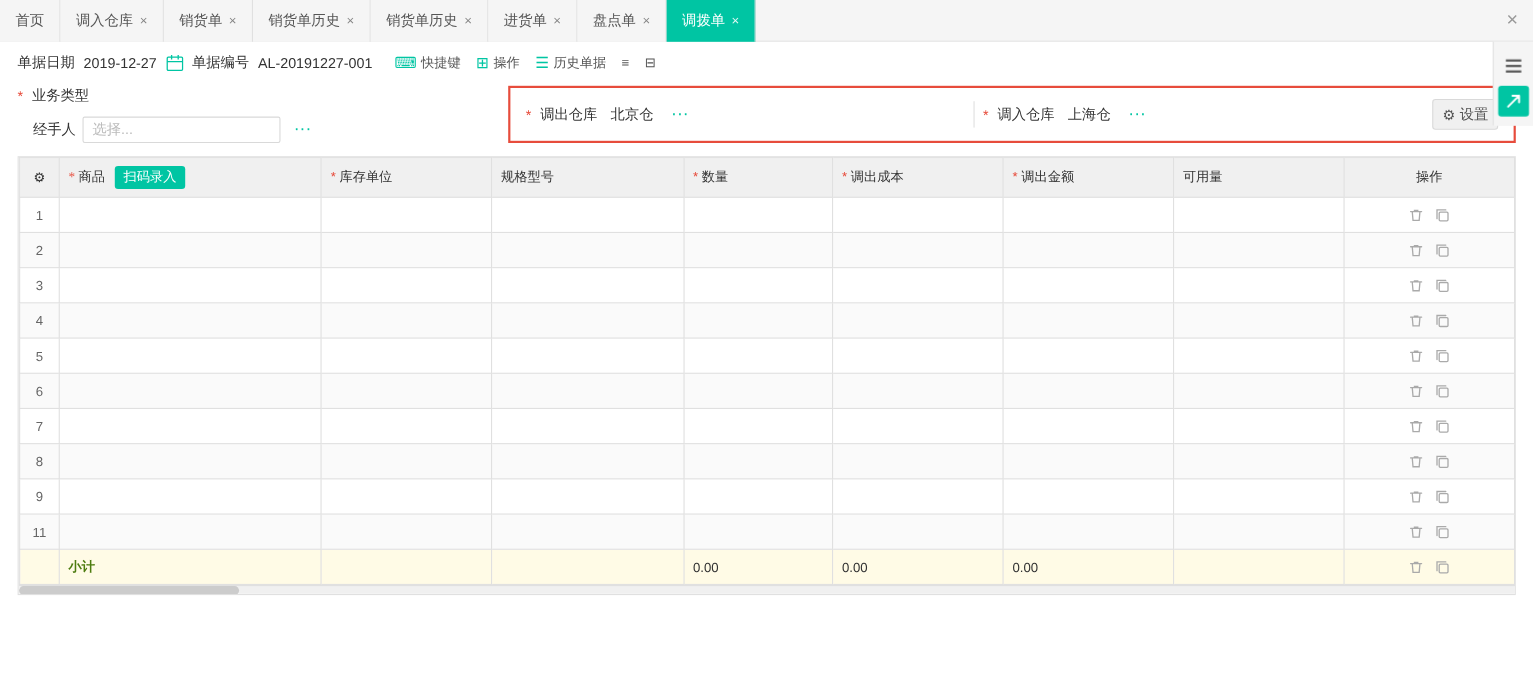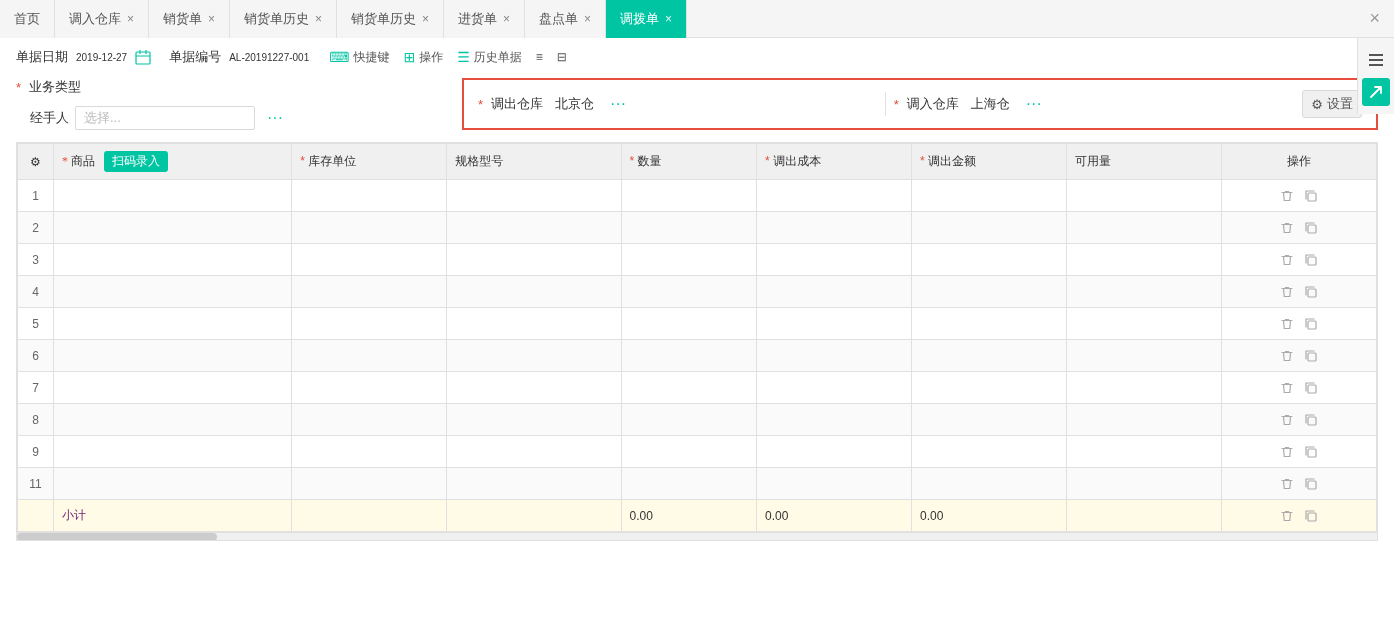--- a/index.html
+++ b/index.html
@@ -56,21 +56,21 @@
     .doc-header {
       display: flex;
       align-items: center;
       margin-bottom: 12px;
       gap: 20px;
     }
     .doc-header-left {
       display: flex; align-items: center; gap: 8px;
     }
     .doc-field-label { color: #333; font-size: 13px; }
-    .doc-field-value { color: #333; font-size: 10px; }
+    .doc-field-value { color: #333; font-size: 13px; }
     .calendar-icon {
       width: 16px; height: 16px;
       display: inline-flex; align-items: center; justify-content: center;
       cursor: pointer; color: #00c5a3;
     }
 
     
     .form-section {
       display: flex;
       align-items: flex-start;
@@ -260,21 +260,21 @@
       <span class="doc-field-label">单据日期</span>
       <span class="doc-field-value">2019-12-27</span>
       <span class="calendar-icon">
         <svg width="16" height="16" viewBox="0 0 16 16" fill="none" xmlns="http://www.w3.org/2000/svg">
           <rect x="1" y="3" width="14" height="12" rx="1" stroke="#00c5a3" stroke-width="1.2" fill="none"></rect>
           <line x1="1" y1="7" x2="15" y2="7" stroke="#00c5a3" stroke-width="1"></line>
           <line x1="5" y1="1" x2="5" y2="5" stroke="#00c5a3" stroke-width="1.2"></line>
           <line x1="11" y1="1" x2="11" y2="5" stroke="#00c5a3" stroke-width="1.2"></line>
         </svg>
       </span>
-      <span class="doc-field-label" style="margin-left:10px;">单据编号</span>
+      <span class="doc-field-label" style="margin-left:0;">单据编号</span>
       <span class="doc-field-value">AL-20191227-001</span>
     </div>
 
     <div class="header-tools">
       <div class="header-tool-item">
         <span class="header-tool-icon">⌨</span>
         <span>快捷键</span>
       </div>
       <div class="header-tool-item">
         <span class="header-tool-icon">⊞</span>
@@ -616,21 +616,21 @@
           <svg width="14" height="14" viewBox="0 0 14 14" fill="none">
             <rect x="4" y="4" width="8" height="8" rx="1" stroke="#aaa" stroke-width="1.2" fill="none"></rect>
             <path d="M2 10V2h8" stroke="#aaa" stroke-width="1.2" stroke-linecap="round" fill="none"></path>
           </svg>
         </span>
       </div>
     </td>
   </tr>
           <tr class="subtotal">
   <td class="td-num"></td>
-  <td style="color:#701a75; padding-left:8px;">小计</td>
+  <td style="color:#4d7c0f; padding-left:8px;font-weight:bold;">小计</td>
   <td></td>
   <td></td>
   <td style="color:#333;">0.00</td>
   <td style="color:#333;">0.00</td>
   <td style="color:#333;">0.00</td>
   <td></td>
   <td>
     <div class="action-icons">
       <span class="icon-trash">
         <svg width="14" height="14" viewBox="0 0 14 14" fill="none">

